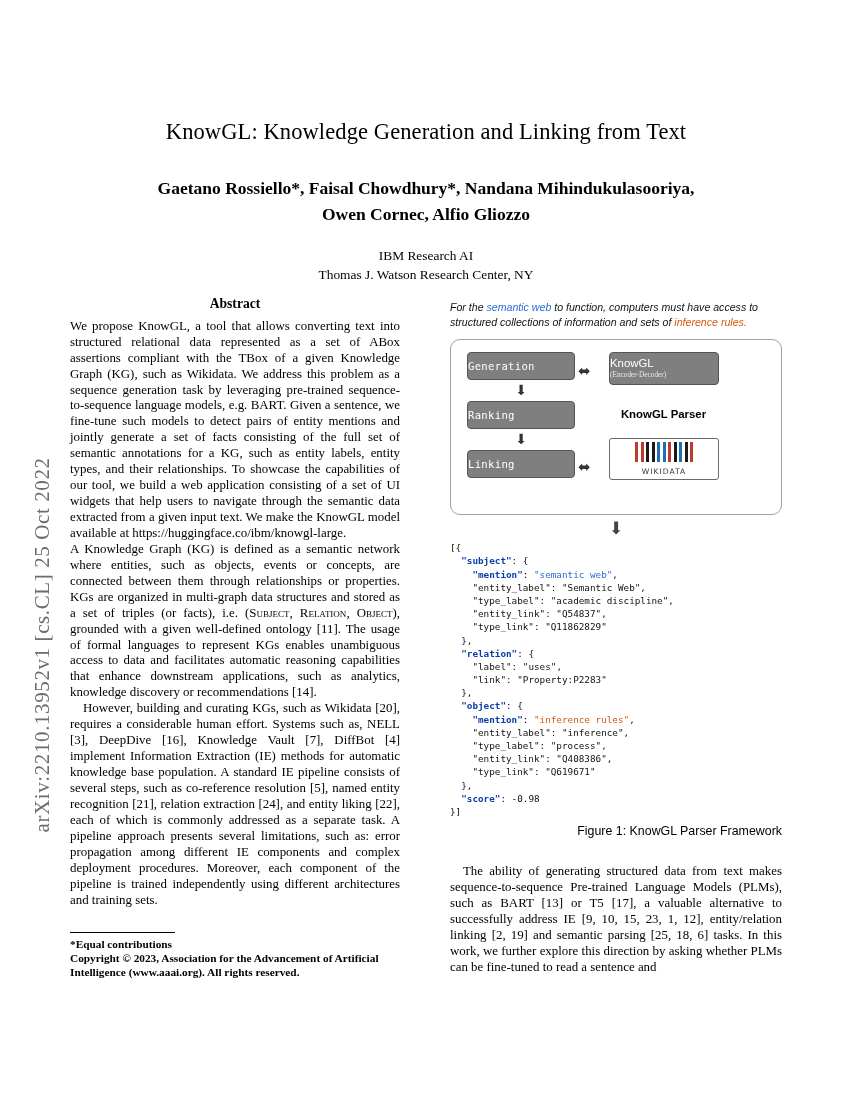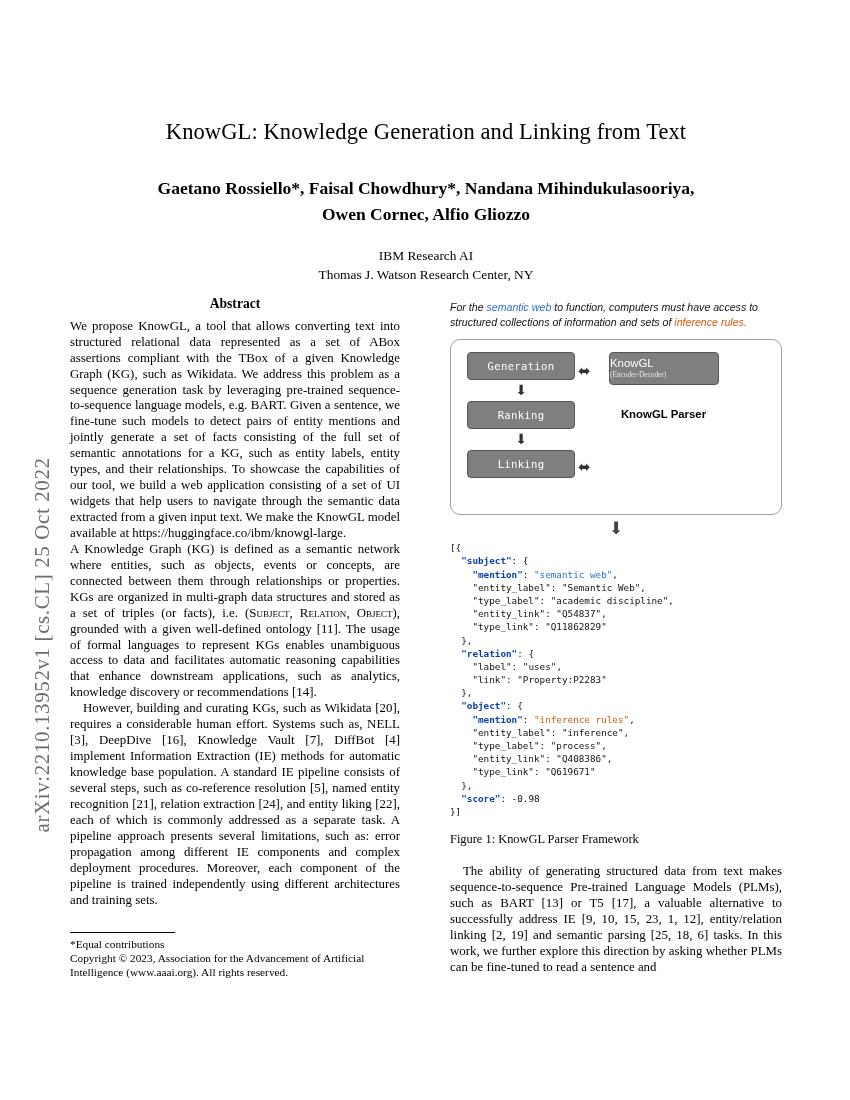--- a/index.html
+++ b/index.html
@@ -94,20 +94,21 @@
   .sc { font-variant: small-caps; }
 
   
   .footnote {
     position: absolute;
     left: 70px;
     top: 932px;
     width: 330px;
     font-size: 11.3px;
     line-height: 1.25;
+    font-weight: bold;
   }
   .footnote .rule {
     width: 105px;
     height: 1px;
     background: #000;
     margin-bottom: 4px;
   }
 
   
   .fig-wrap {
@@ -140,21 +141,21 @@
     top: 12px;
     width: 108px;
   }
   .box-gray {
     background: #7f7f7f;
     color: #ffffff;
     border: 1.5px solid #555;
     border-radius: 4px;
     font-family: "DejaVu Sans Mono", monospace;
     font-size: 10.6px;
-    text-align: center;
+    text-align: left;
     padding: 7px 0;
     letter-spacing: 0.3px;
   }
   .v-arrow {
     text-align: center;
     font-size: 14px;
     line-height: 1;
     color: #333;
     margin: 4px 0 3px 0;
   }
@@ -243,24 +244,24 @@
     line-height: 1.42;
     color: #111;
     white-space: pre;
     margin-top: 2px;
   }
   .json-block .k { color: #0b3ea8; font-weight: bold; }
   .json-block .s-blue { color: #2b6fd4; }
   .json-block .s-orange { color: #d35a0b; }
 
   .fig-caption {
-    font-family: Liberation Serif, serif;
+    font-family: Liberation Sans, sans-serif;
     font-size: 12.4px;
-    text-align: left;
-    margin-top: 14px;
+    text-align: right;
+    margin-top: 6px;
   }
 
   .col-right-text {
     position: absolute;
     left: 450px;
     top: 864px;
     width: 332px;
     font-size: 12.9px;
     line-height: 1.235;
     text-align: justify;
@@ -314,20 +315,36 @@
       <div class="h-arrow" style="left:127px; top:22px;">⬌</div>
       <div class="h-arrow" style="left:127px; top:118px;">⬌</div>
 
       <div class="diagram-right-top">
         <div class="knowgl-name">KnowGL</div>
         <div class="knowgl-sub">(Encoder-Decoder)</div>
       </div>
 
       <div class="parser-label">KnowGL Parser</div>
 
+      <div class="wikidata-box">
+        <div class="wd-bars">
+          <i style="background:#c0392b"></i>
+            <i style="background:#c0392b"></i>
+            <i style="background:#1a1a1a"></i>
+            <i style="background:#1a1a1a"></i>
+            <i style="background:#1f6fb4"></i>
+            <i style="background:#1f6fb4"></i>
+            <i style="background:#c0392b"></i>
+            <i style="background:#1a1a1a"></i>
+            <i style="background:#1f6fb4"></i>
+            <i style="background:#1a1a1a"></i>
+            <i style="background:#c0392b"></i>
+        </div>
+        <div class="wd-text">WIKIDATA</div>
+      </div>
     </div>
 
     <div class="down-arrow-big">⬇</div>
 
     <div class="json-block"><span>[{</span>
   <span class="k">"subject"</span>: {
     <span class="k">"mention"</span>: <span class="s-blue">"semantic web"</span>,
     <span>"entity_label"</span>: <span>"Semantic Web"</span>,
     <span>"type_label"</span>: <span>"academic discipline"</span>,
     <span>"entity_link"</span>: <span>"Q54837"</span>,

